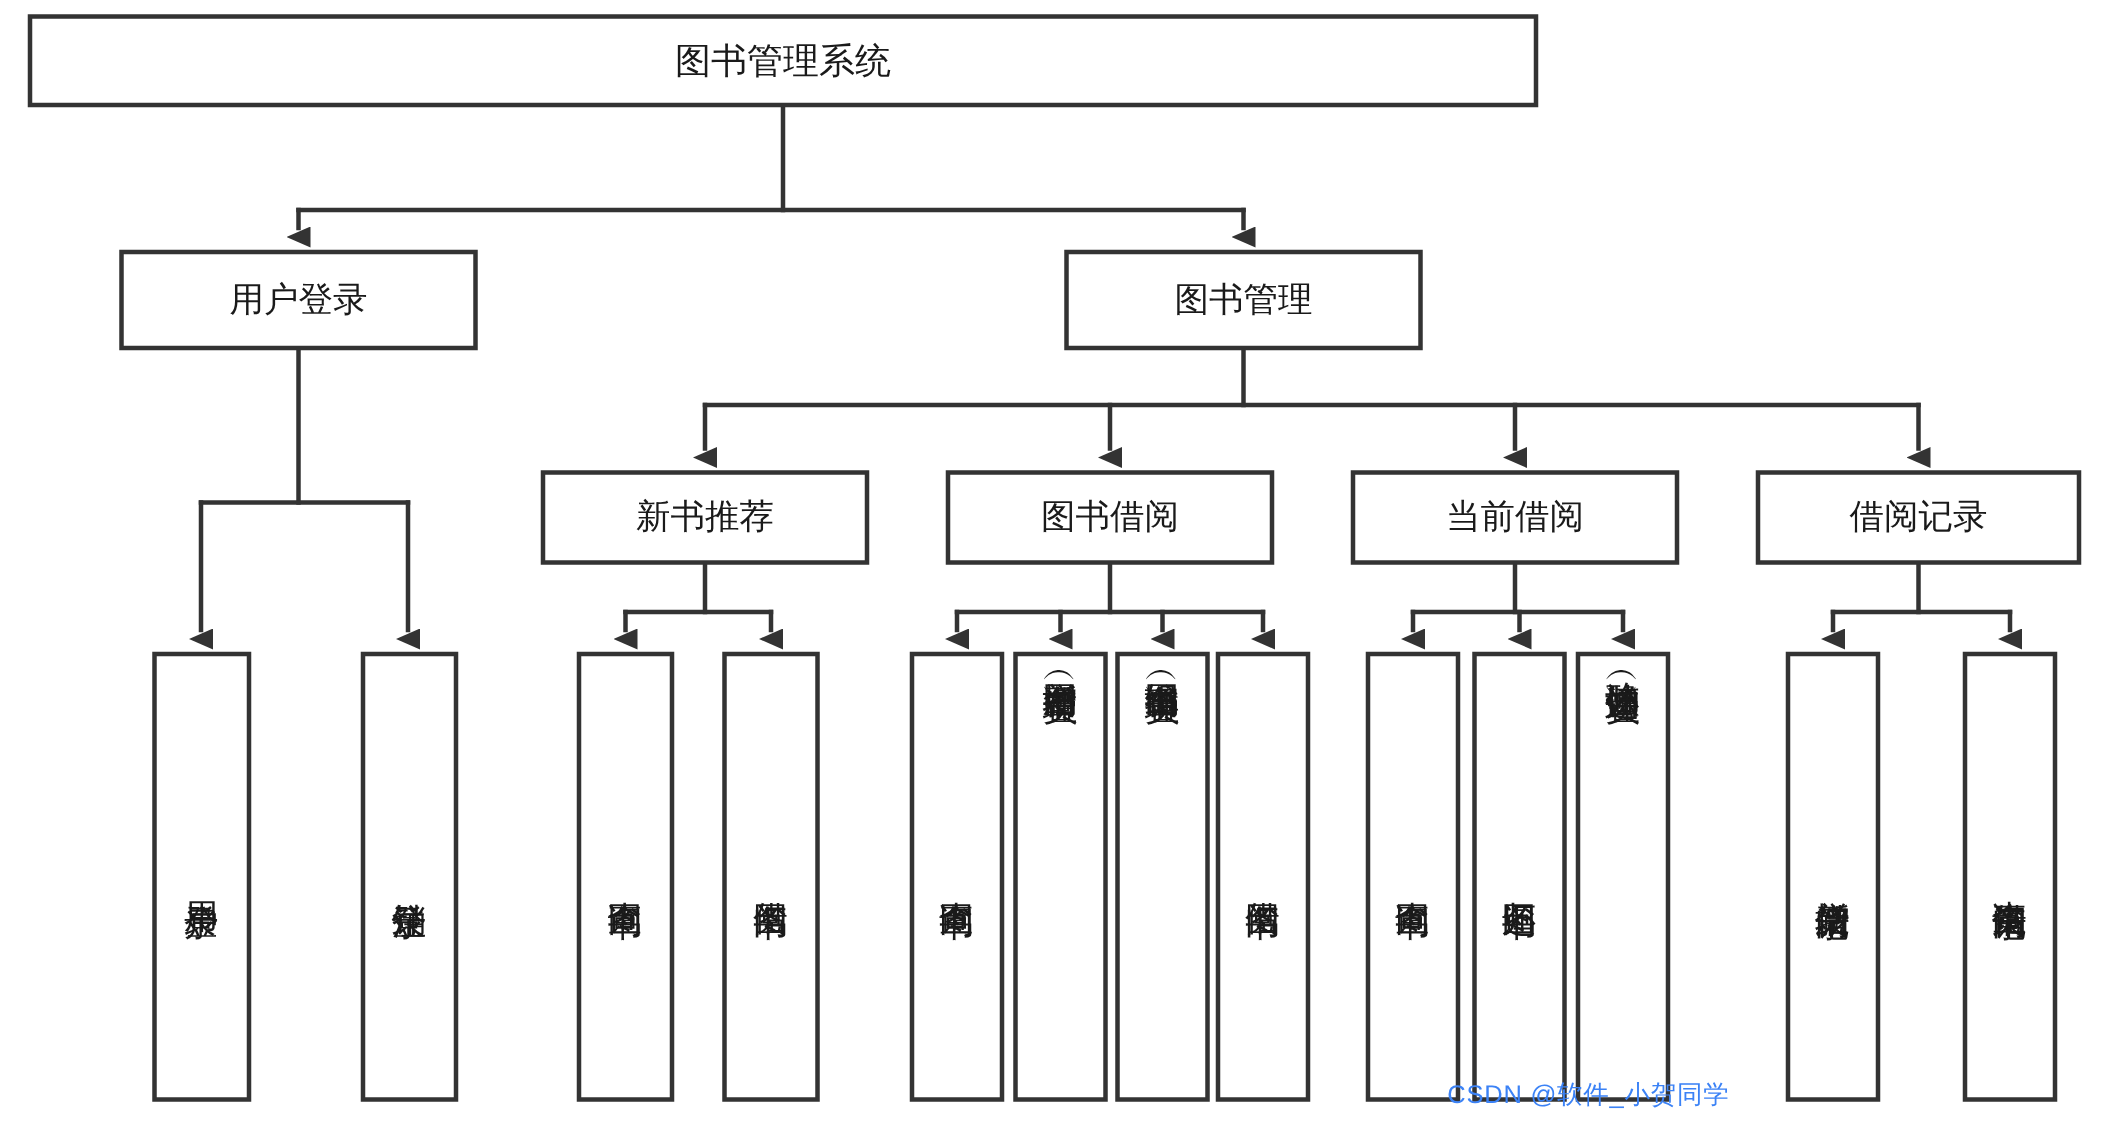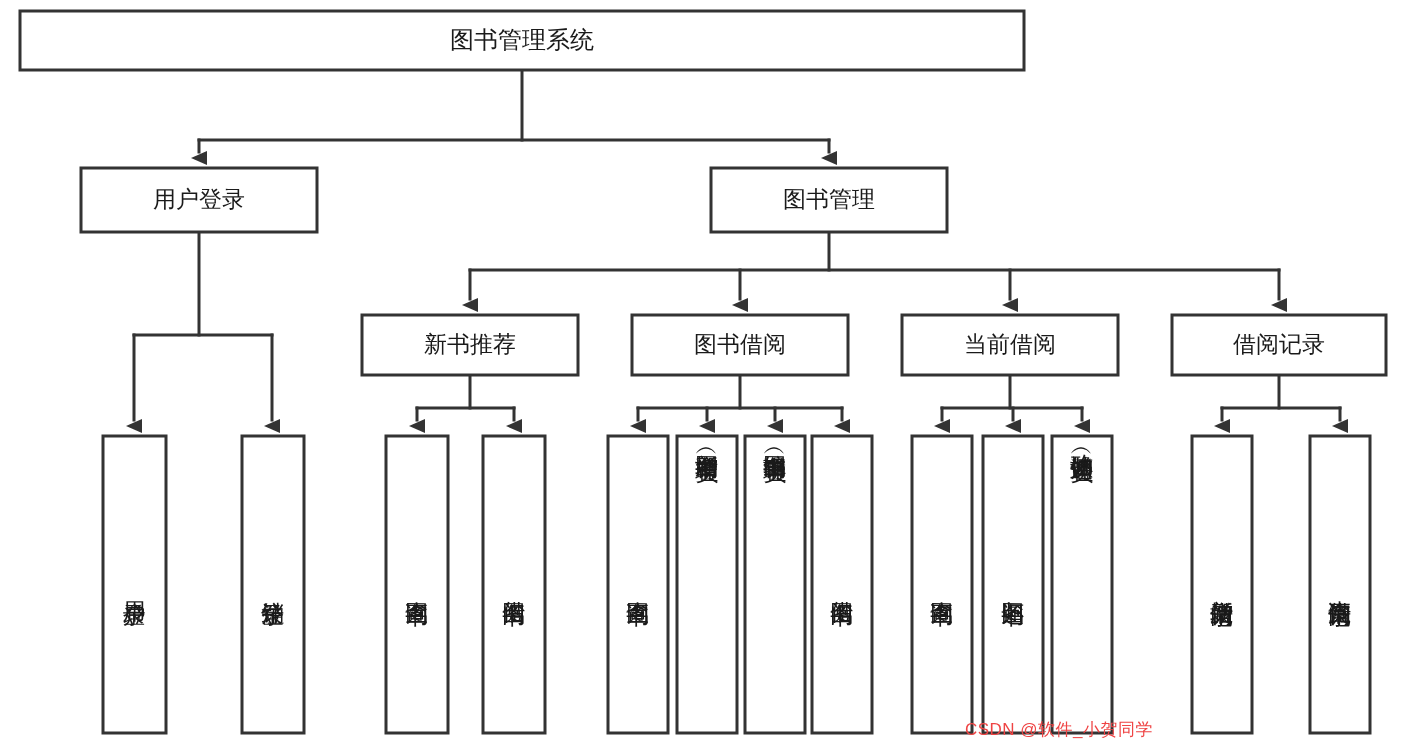--- a/index.html
+++ b/index.html
@@ -72,21 +72,21 @@
     letter-spacing: 1px;
     white-space: nowrap;
     text-align: center;
   }
   .watermark {
     position: absolute;
     right: 12px;
     bottom: 6px;
     font-family: "Liberation Sans", sans-serif;
     font-size: 17px;
-    color: #ef4444;
+    color: #3b82f6;
     letter-spacing: 0.5px;
     white-space: nowrap;
   }
 </style>
 </head>
 <body>
 
 <div id="diagram-root">
 
   <svg class="flow" viewBox="0 0 1405 747">

